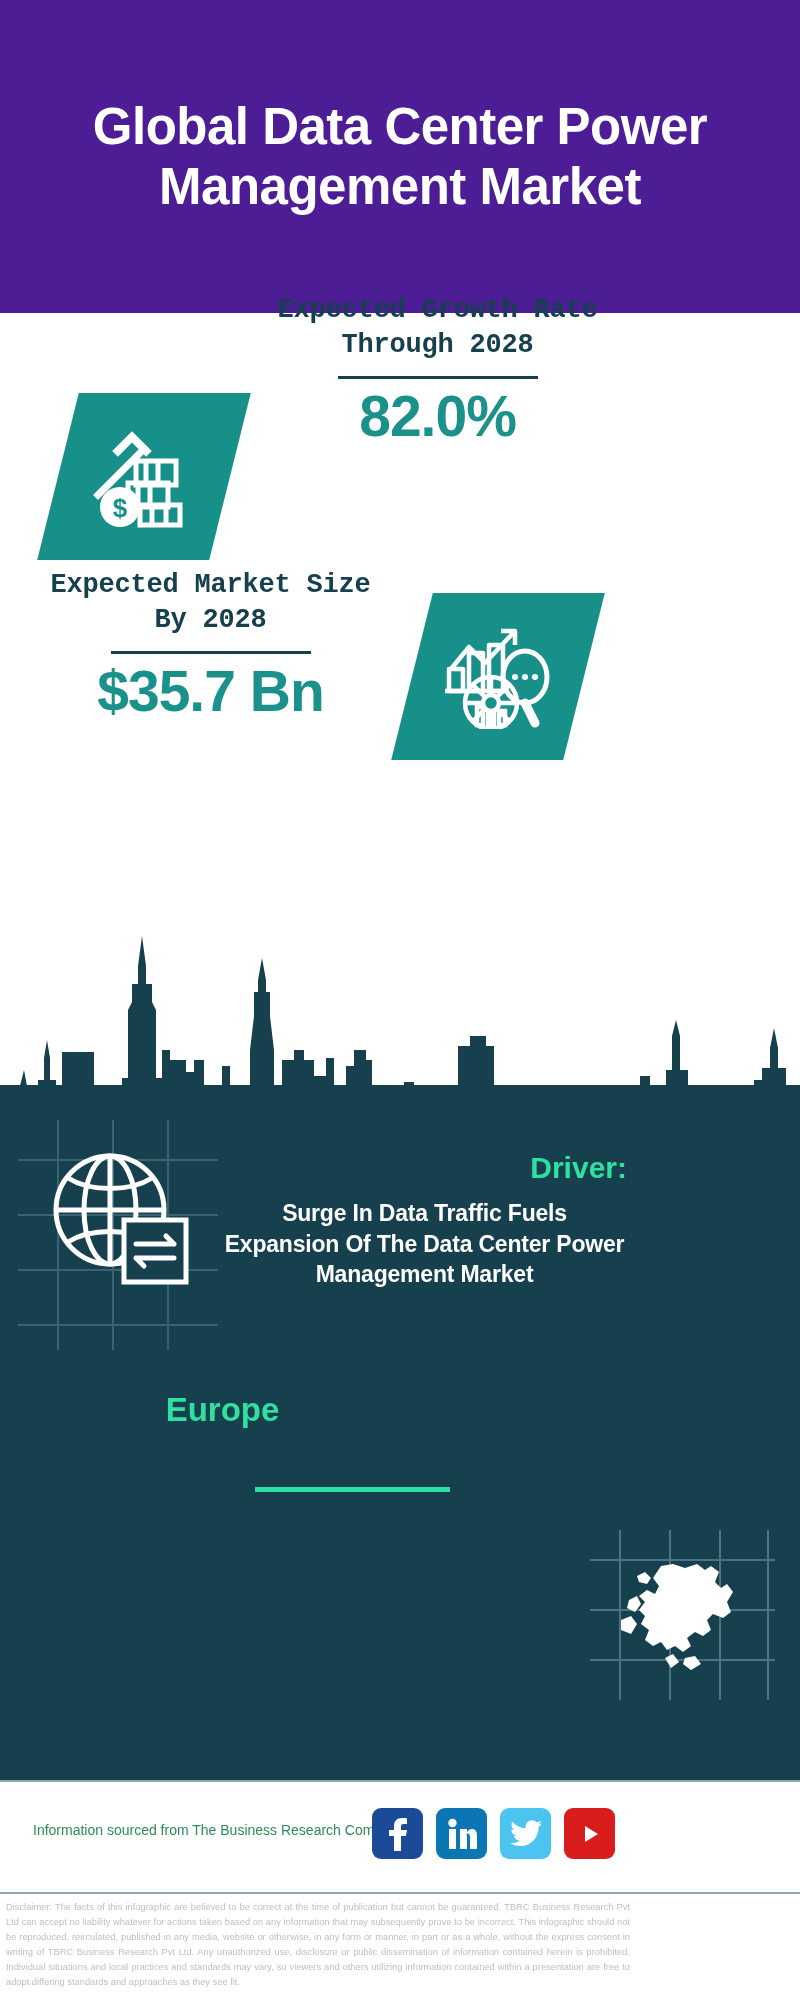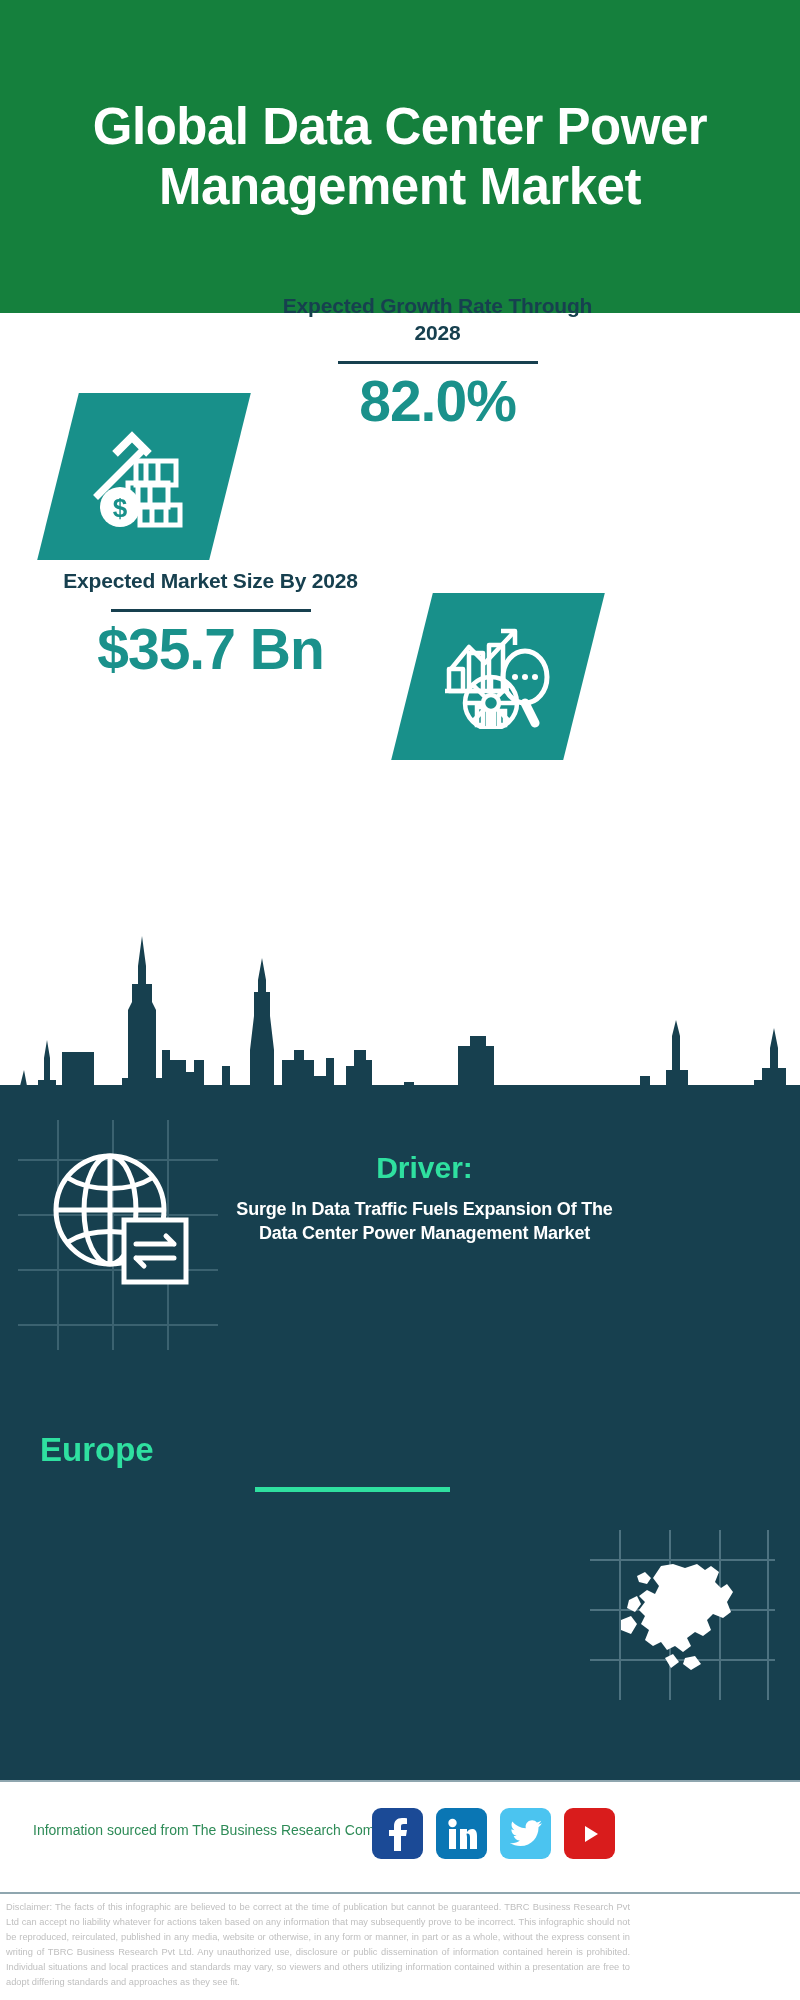--- a/index.html
+++ b/index.html
@@ -8,21 +8,21 @@
     background:#ffffff;
     font-family:"Liberation Sans", sans-serif;
     overflow:hidden;
     position:relative;
   }
   .page{position:relative;width:800px;height:2000px;overflow:hidden;}
 
   
   .header{
     position:absolute;left:0;top:0;width:800px;height:313px;
-    background:#15803d;
+    background:#4c1d95;
     display:flex;align-items:center;justify-content:center;
   }
   .header h1{
     margin:0;padding:0 40px;
     color:#ffffff;
     font-size:51px;
     line-height:1.17;
     font-weight:bold;
     text-align:center;
     letter-spacing:-0.5px;
@@ -45,22 +45,23 @@
     width:100%;height:100%;
     display:flex;align-items:center;justify-content:center;
   }
 
   .badge1{left:58px;top:80px;width:172px;height:167px;}
   .badge2{left:412px;top:280px;width:172px;height:167px;}
 
   
   .stat{position:absolute;text-align:center;}
   .stat .label{
-    color:#17404f;font-weight:bold;font-size:21px;line-height:1.28;
+    color:#17404f;font-weight:bold;font-size:27px;line-height:1.28;
     letter-spacing:-0.2px;
+    font-family:Liberation Mono, monospace;
   }
   .rule{
     height:3px;background:#17404f;margin:14px auto 8px auto;width:200px;
   }
   .stat .value{
     color:#1a918b;font-weight:bold;font-size:57px;line-height:1.05;
     letter-spacing:-1px;
   }
 
   .stat1{left:265px;top:-20px;width:345px;}
@@ -92,33 +93,33 @@
     position:absolute;left:48px;top:1148px;width:150px;height:150px;
   }
   .europe-map{
     position:absolute;left:615px;top:1562px;width:135px;height:120px;
   }
 
   .driver-block{
     position:absolute;left:222px;top:1150px;width:405px;text-align:center;
   }
   .driver-title{
-    color:#2fe0a0;font-weight:bold;font-size:30px;line-height:1.2;margin-bottom:12px;
+    color:#2fe0a0;font-weight:bold;font-size:30px;line-height:1.2;margin-bottom:12px;text-align:right;
   }
   .driver-text{
-    color:#ffffff;font-weight:bold;font-size:18px;line-height:1.33;
+    color:#ffffff;font-weight:bold;font-size:23px;line-height:1.33;
     letter-spacing:-0.2px;
   }
 
   .green-rule{
     position:absolute;left:255px;top:1487px;width:195px;height:5px;background:#2fe0a0;
   }
 
   .region-block{
-    position:absolute;left:40px;top:1390px;width:405px;text-align:left;margin-top:40px;
+    position:absolute;left:20px;top:1390px;width:405px;text-align:center;
   }
   .region-name{
     color:#2fe0a0;font-weight:bold;font-size:33px;line-height:1.2;margin-bottom:2px;
   }
   .region-sub{
     color:#ffffff;font-size:29px;line-height:1.28;font-weight:400;
   }
 
   
   .footer{

